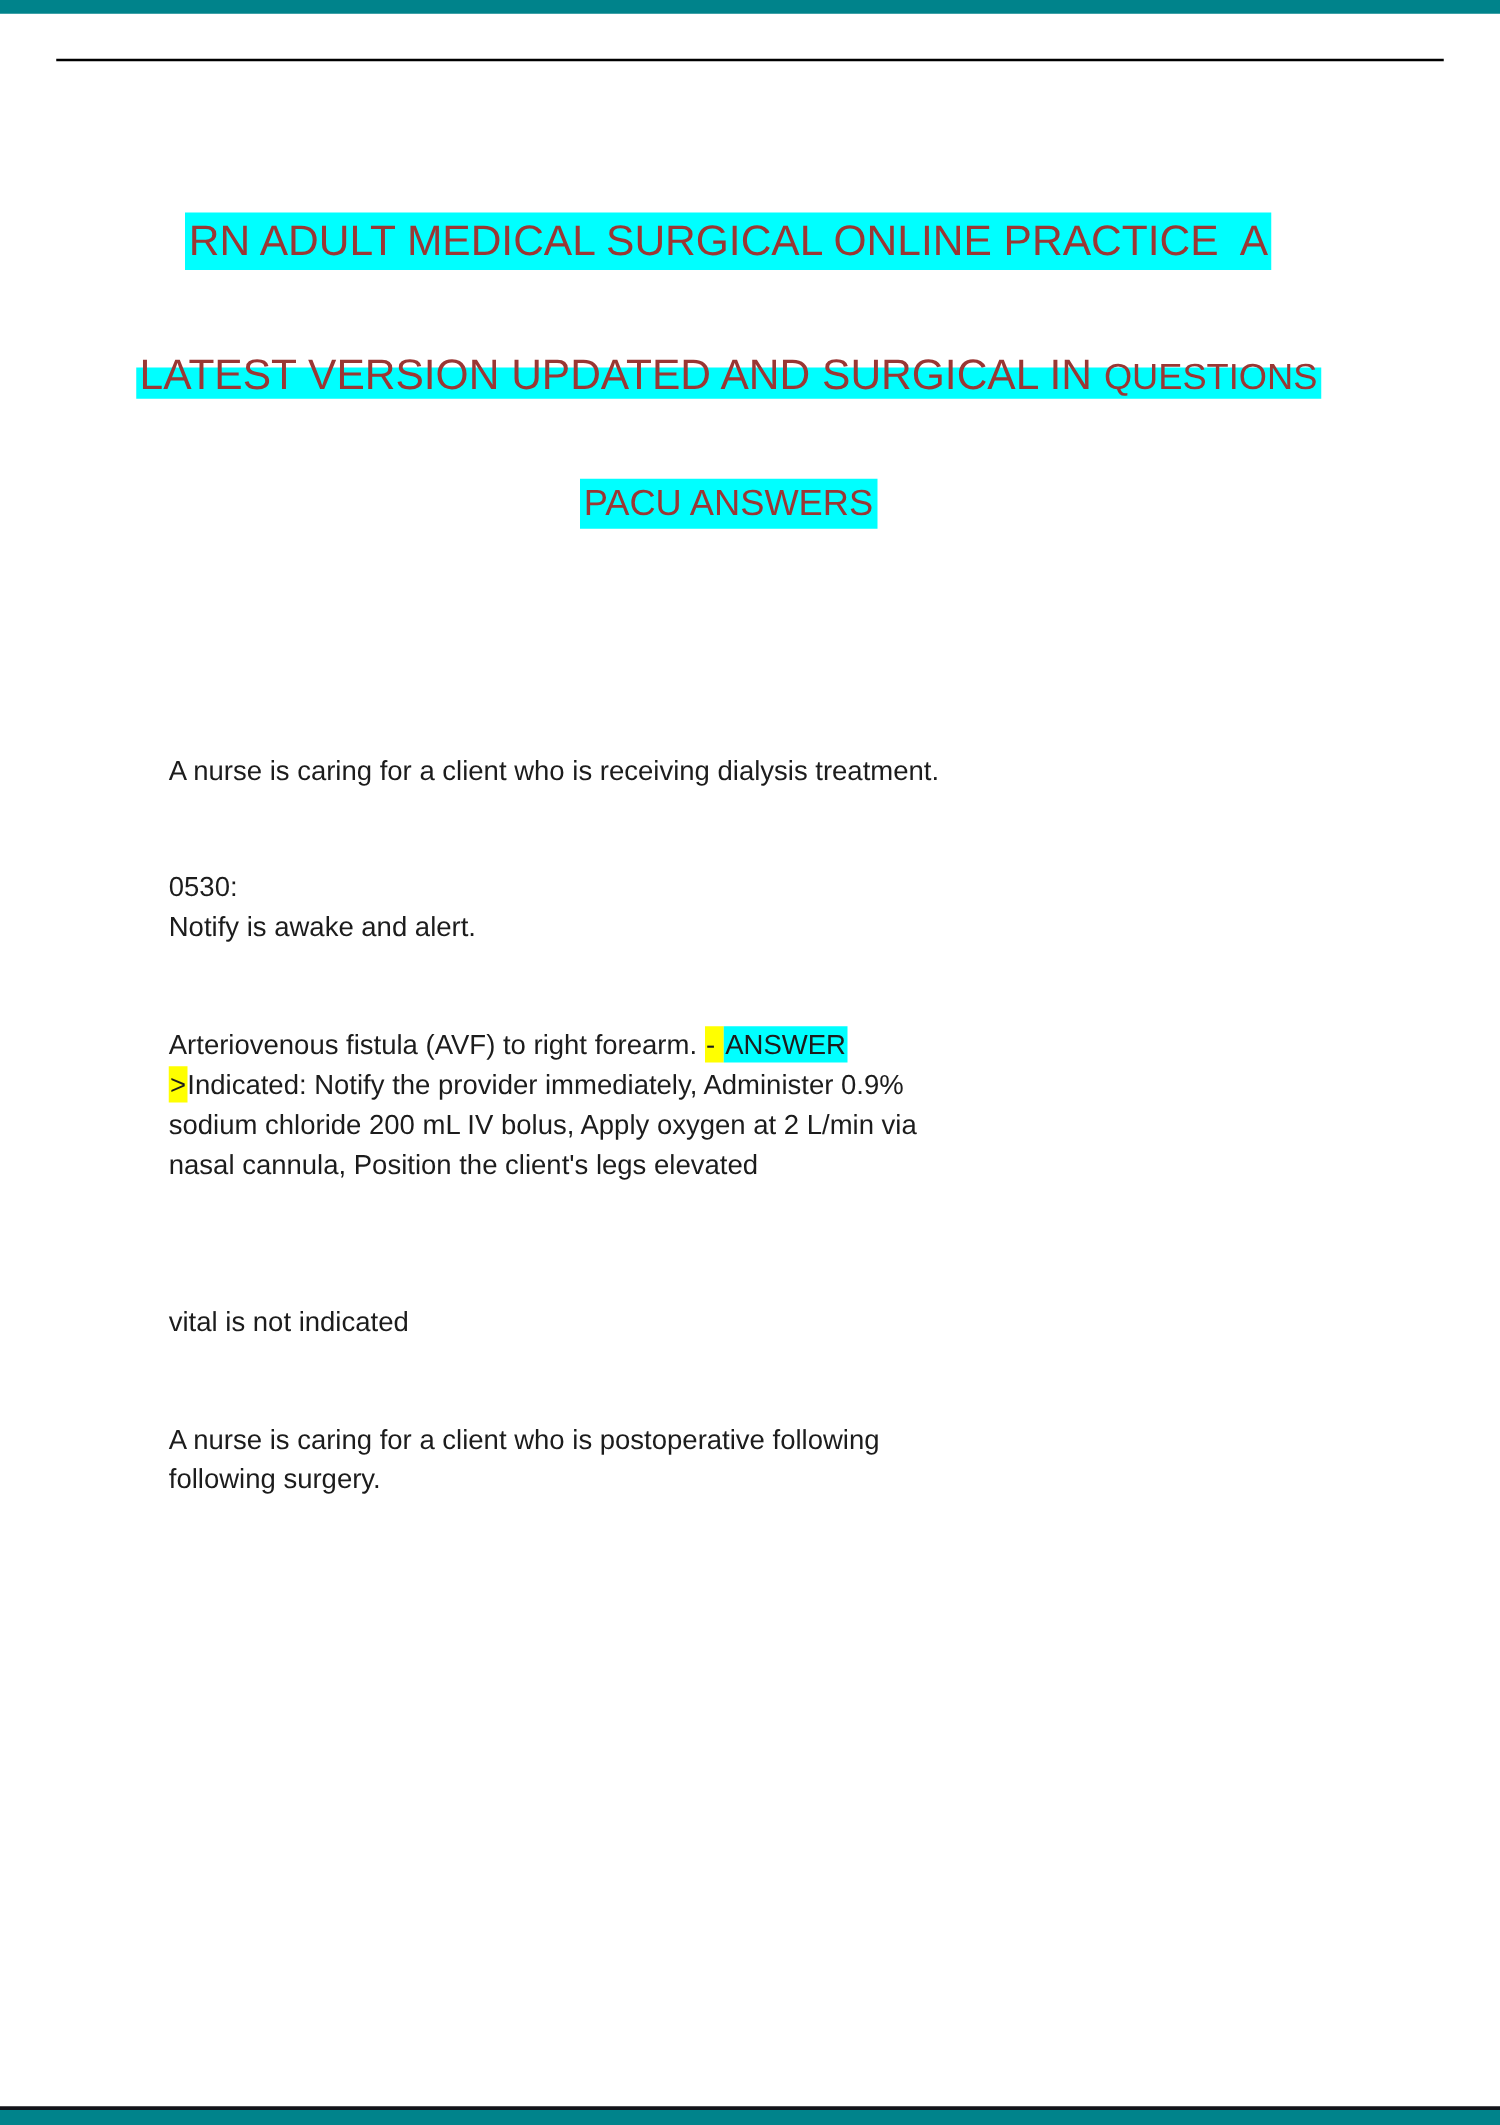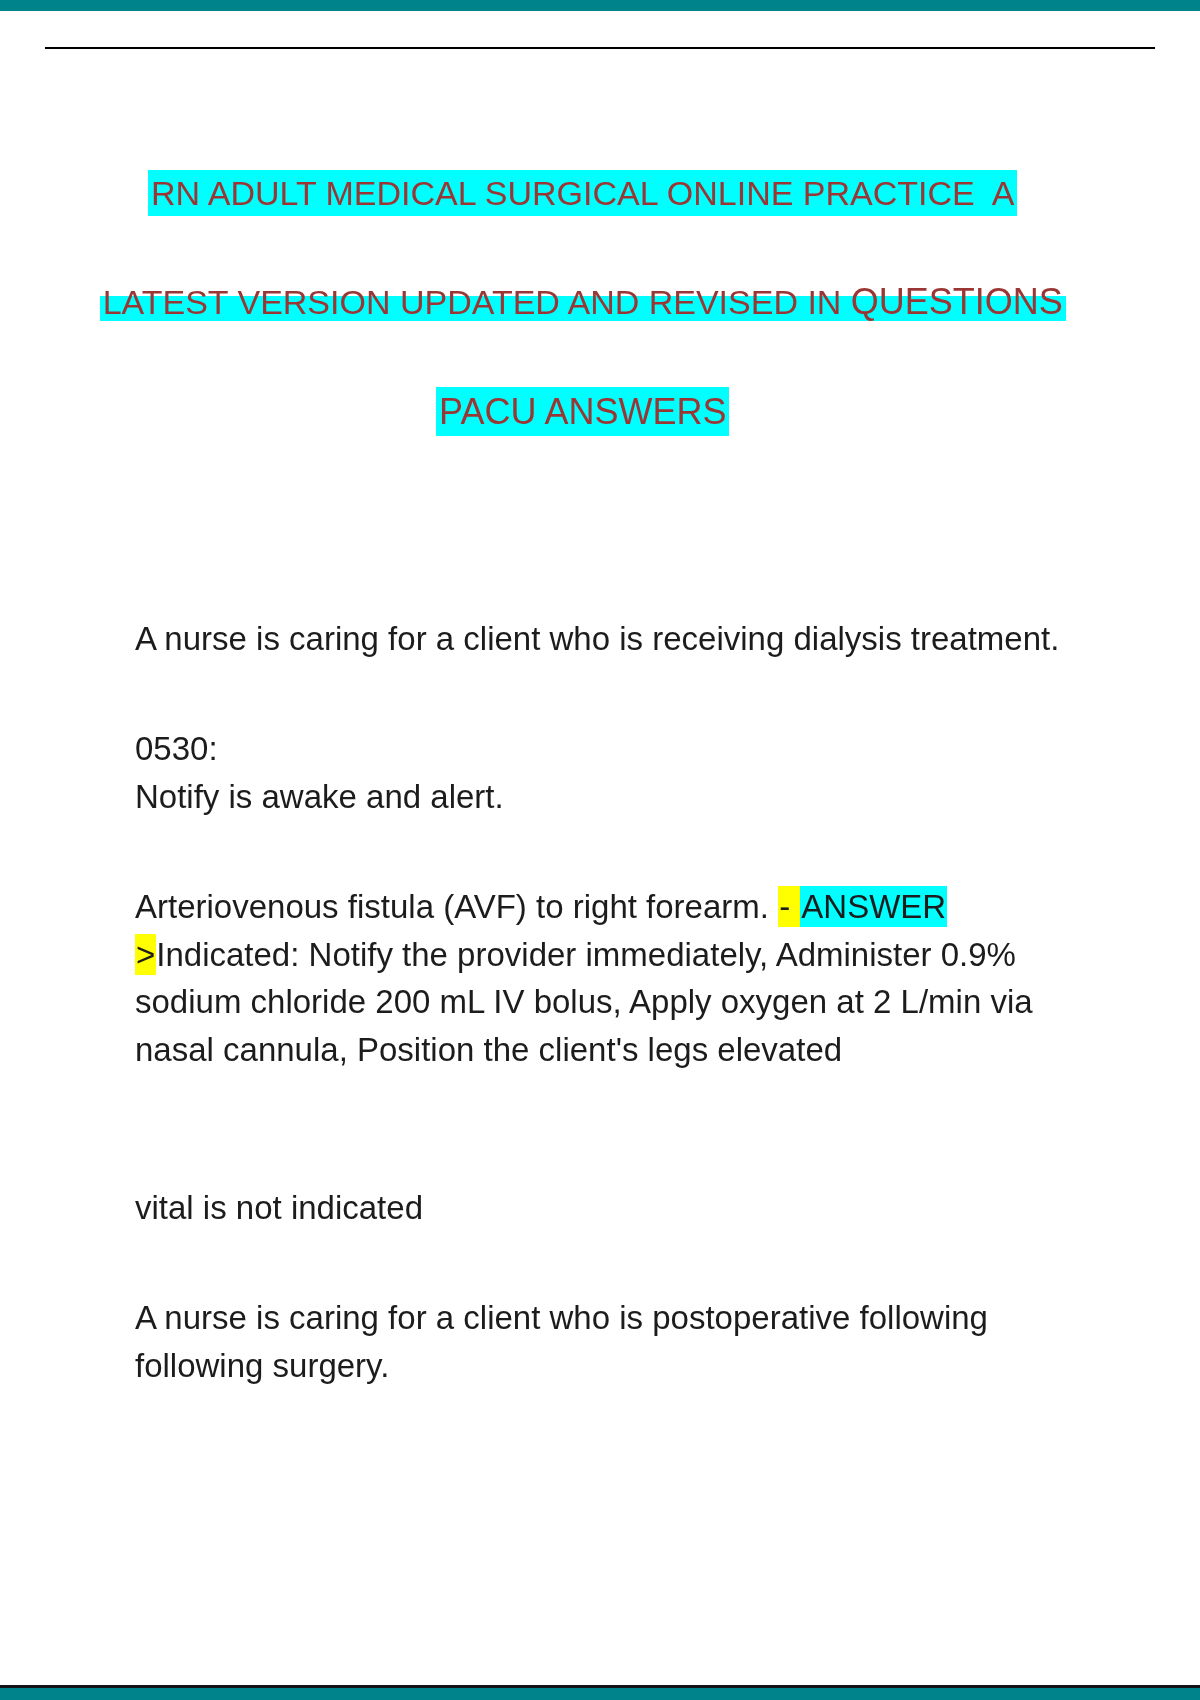--- a/index.html
+++ b/index.html
@@ -52,27 +52,27 @@
     color: #9a3734;
   }
   .title-line {
     line-height: 1.62;
     white-space: pre-wrap;
   }
   .title-line .hl-cyan {
     padding: 4px 3px;
   }
   .t-lg { font-size: 34px; }
-  .t-md { font-size: 36px; }
+  .t-md { font-size: 29px; }
   .hl-cyan   { background: #00ffff; }
   .hl-yellow { background: #ffff00; }
   .doc-body {
     margin: 148px 90px 0 135px;
     color: #1c1c1c;
-    font-size: 33px;
+    font-size: 22px;
     line-height: 1.45;
   }
   .para {
     margin: 0 0 62px 0;
     white-space: pre-wrap;
   }
   .para .hl-cyan,
   .para .hl-yellow {
     padding: 2px 1px;
   }
@@ -83,21 +83,21 @@
 <div class="page">
   <div class="top-bar"></div>
   <div class="top-rule"></div>
 
   <div class="content">
     <div class="title-block">
       <div class="title-line">
         <span class="hl-cyan t-lg">RN ADULT MEDICAL SURGICAL ONLINE PRACTICE  A</span>
       </div>
       <div class="title-line">
-        <span class="hl-cyan"><span class="t-lg">LATEST VERSION UPDATED AND REVISED IN </span><span class="t-md">QUESTIONS</span></span>
+        <span class="hl-cyan"><span class="t-lg">LATEST VERSION UPDATED AND SURGICAL IN </span><span class="t-md">QUESTIONS</span></span>
       </div>
       <div class="title-line">
         <span class="hl-cyan t-md">PACU ANSWERS</span>
       </div>
     </div>
 
     <div class="doc-body" id="doc-body">
         <p class="para"><span>A nurse is caring for a client who is receiving dialysis treatment.</span></p>
         <p class="para"><span>0530:</span><br><span>Notify is awake and alert.</span></p>
         <p class="para"><span>Arteriovenous fistula (AVF) to right forearm. </span><span class="hl-yellow">- </span><span class="hl-cyan">ANSWER</span><br><span class="hl-yellow">&gt;</span><span>Indicated: Notify the provider immediately, Administer 0.9%</span><br><span>sodium chloride 200 mL IV bolus, Apply oxygen at 2 L/min via</span><br><span>nasal cannula, Position the client's legs elevated</span></p>

